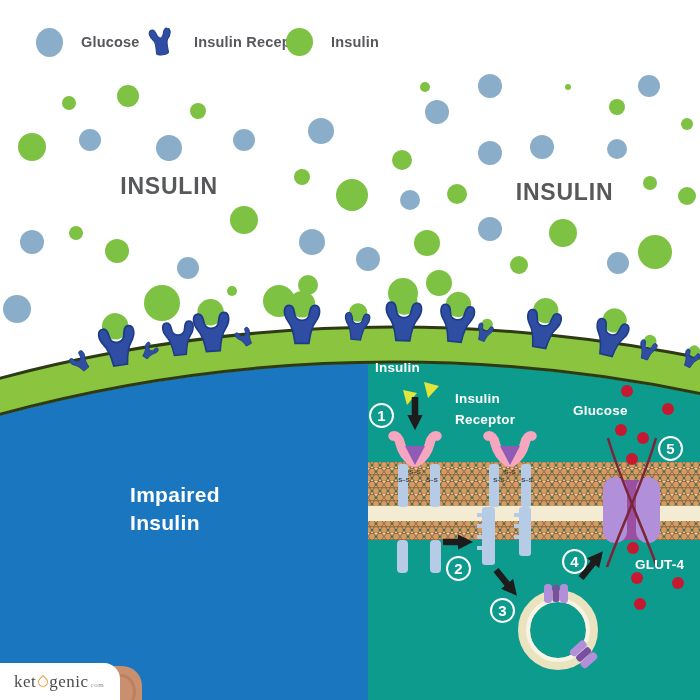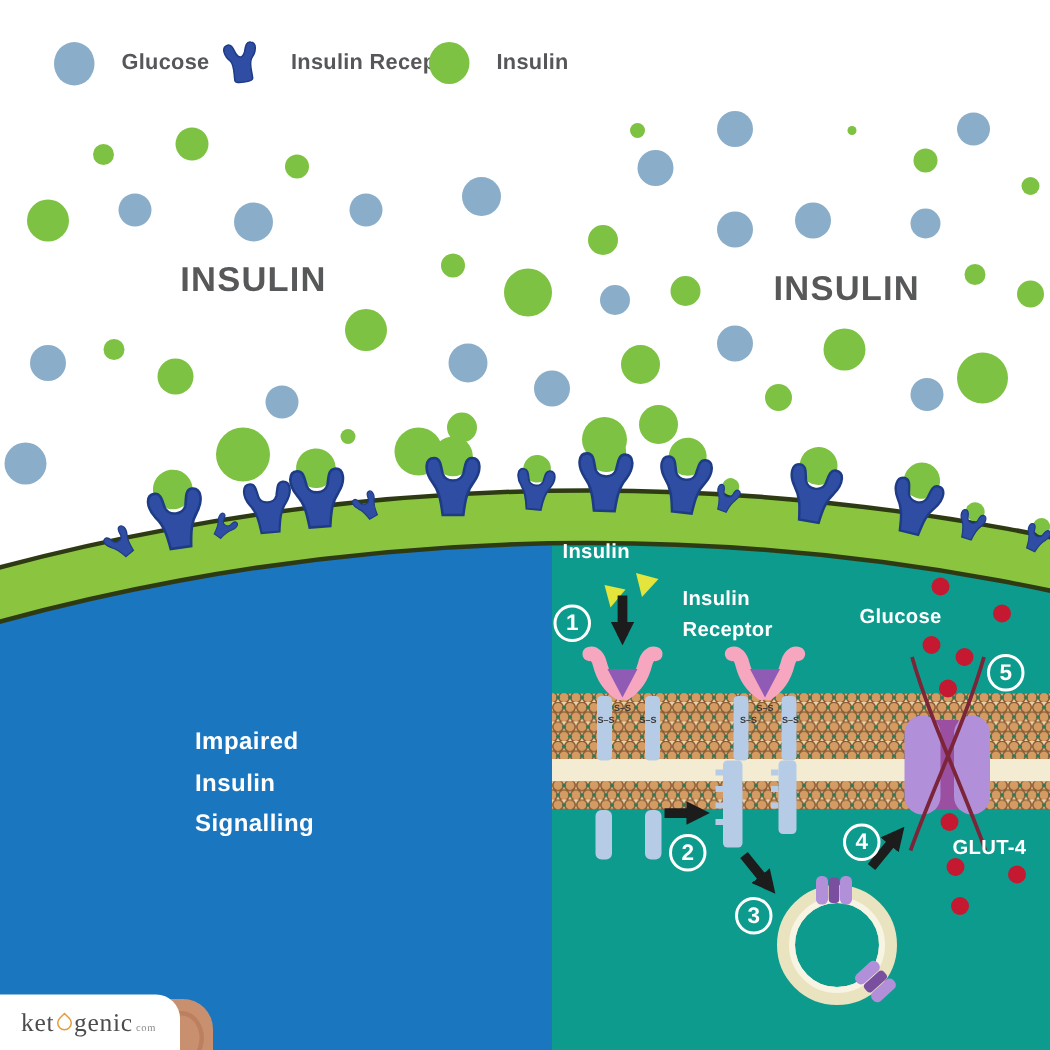--- a/index.html
+++ b/index.html
@@ -15,21 +15,21 @@
   .legend-label{color:#56575b;font-size:14.5px;font-weight:600;letter-spacing:.2px;}
 
   
   .big-heading{position:absolute;color:#57585a;font-weight:bold;font-size:23px;
                letter-spacing:.8px;text-align:center;line-height:27px;}
   .big-heading span{display:block;}
   #h-left{left:58px;top:173px;width:222px;}
   #h-right{left:452px;top:179px;width:225px;}
 
   
-  .impaired{position:absolute;left:130px;top:481px;color:#fff;font-size:16px;
+  .impaired{position:absolute;left:130px;top:481px;color:#fff;font-size:21px;
             font-weight:bold;line-height:27.5px;letter-spacing:.3px;}
   .impaired span{display:block;}
 
   
   .t-label{position:absolute;color:#fff;font-size:13.5px;font-weight:bold;letter-spacing:.2px;line-height:21px;}
   .t-label span{display:block;}
   #lbl-insulin{left:375px;top:357px;}
   #lbl-receptor{left:455px;top:388px;}
   #lbl-glucose{left:573px;top:400px;}
   #lbl-glut4{left:635px;top:554px;}
@@ -315,21 +315,20 @@
   <div class="big-heading" id="h-left">
     <span>INSULIN</span>
   </div>
   <div class="big-heading" id="h-right">
     <span>INSULIN</span>
   </div>
 
   <div class="impaired">
     <span>Impaired</span>
     <span>Insulin</span>
-    <span>Signalling</span>
   </div>
 
   <div class="t-label" id="lbl-insulin">Insulin</div>
   <div class="t-label" id="lbl-receptor">
     <span>Insulin</span>
     <span>Receptor</span>
   </div>
   <div class="t-label" id="lbl-glucose">Glucose</div>
   <div class="t-label" id="lbl-glut4">GLUT-4</div>
   <div class="t-label" id="lbl-vesicle">

